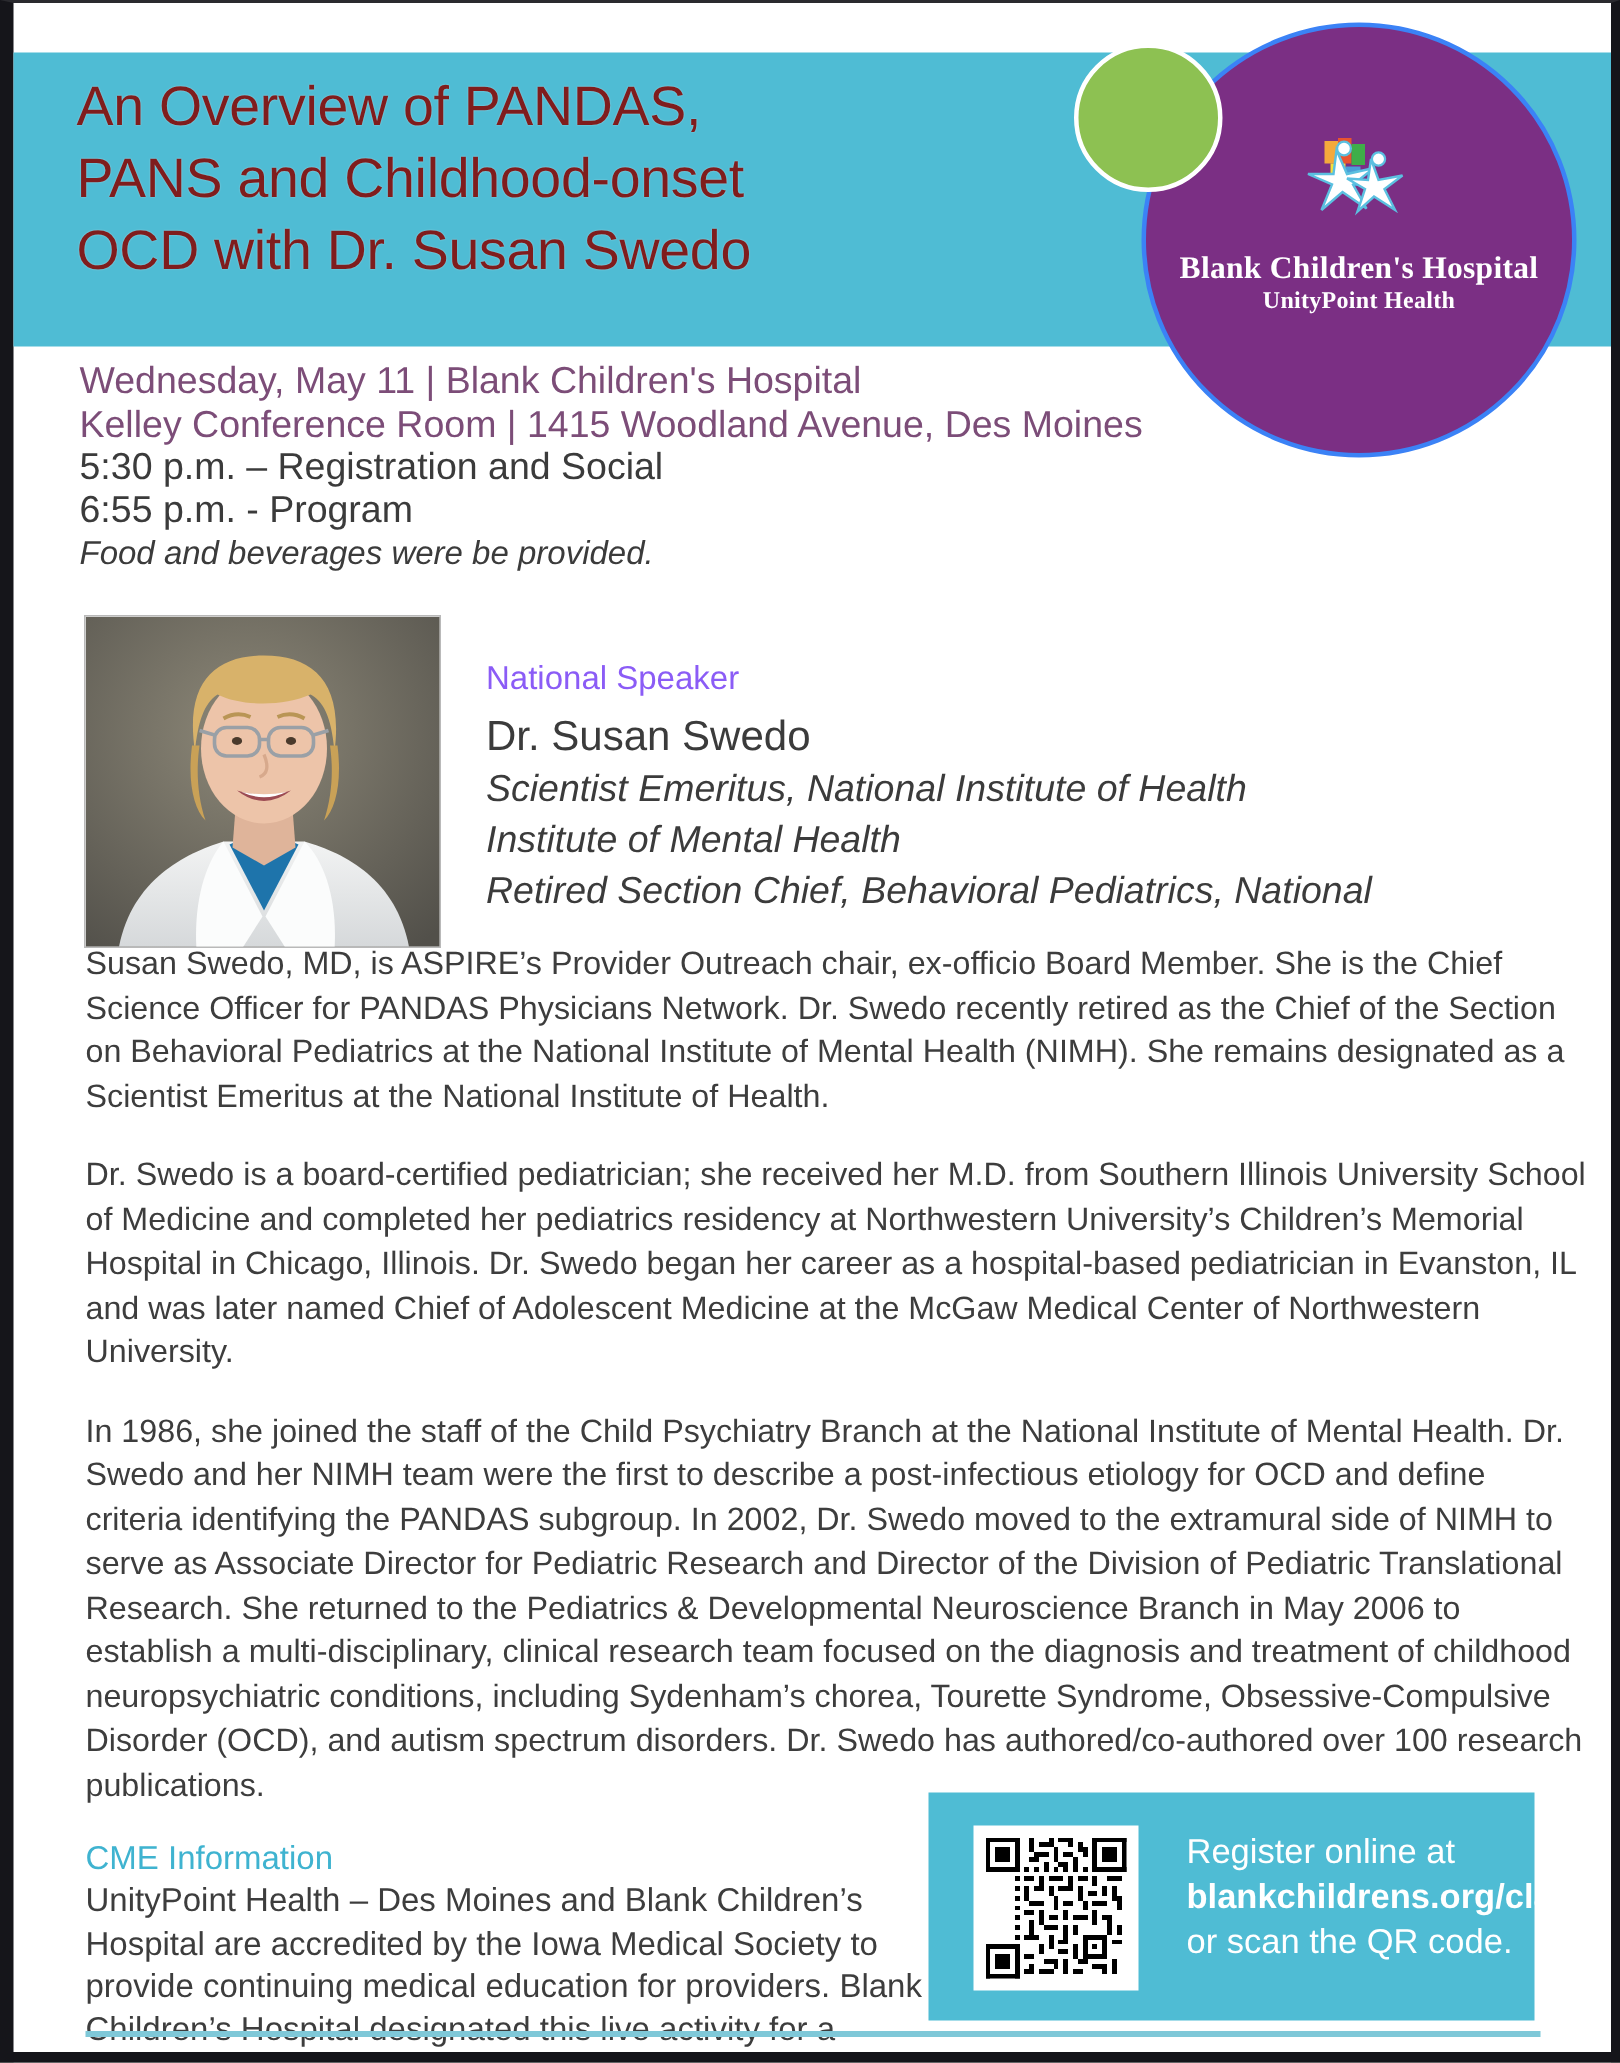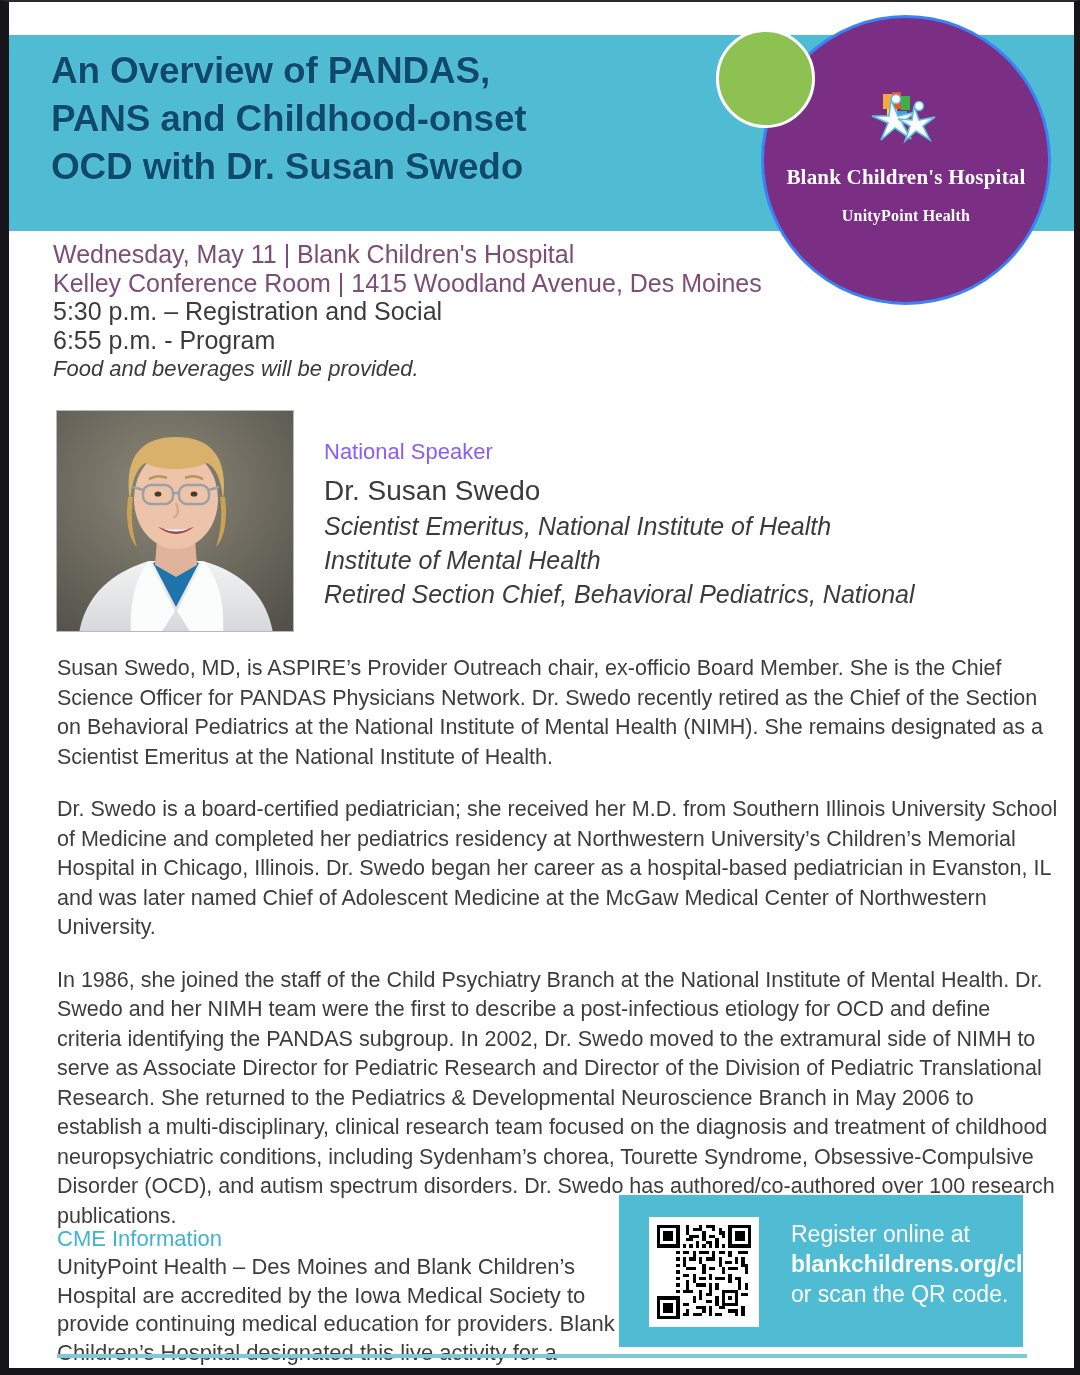--- a/index.html
+++ b/index.html
@@ -31,24 +31,24 @@
     width: 1100px;
     height: 196px;
     background: #4fbcd4;
   }
 
   .header-title {
     position: absolute;
     left: 42px;
     top: 45px;
     width: 640px;
-    color: #0c4a6e;
+    color: #7f1d1d;
     font-size: 37px;
     line-height: 48px;
-    font-weight: 700;
+    font-weight: 400;
     letter-spacing: -0.2px;
     text-shadow: 0 0 1px rgba(255,255,255,0.55);
   }
 
   
   .green-dot {
     position: absolute;
     left: 707px;
     top: 27px;
     width: 99px;
@@ -85,21 +85,21 @@
     font-size: 21px;
     font-weight: 700;
     letter-spacing: 0.2px;
     line-height: 24px;
   }
   .logo-sub {
     font-family: "Liberation Serif", serif;
     font-size: 16px;
     font-weight: 700;
     letter-spacing: 0.2px;
-    margin-top: 18px;
+    margin-top: 2px;
   }
 
   
   .event-block {
     position: absolute;
     left: 44px;
     top: 238px;
     width: 800px;
   }
   .event-line {
@@ -143,21 +143,21 @@
     font-size: 25px;
     line-height: 34px;
     font-style: italic;
     color: #3b3b3b;
   }
 
   
   .body-copy {
     position: absolute;
     left: 48px;
-    top: 652px;
+    top: 626px;
     width: 1002px;
   }
   .body-copy p {
     font-size: 21.5px;
     line-height: 29.5px;
     color: #3d3d3d;
     margin-bottom: 23px;
     text-align: left;
   }
   .body-copy p:last-child { margin-bottom: 0; }
@@ -254,21 +254,21 @@
       <div class="logo-sub">UnityPoint Health</div>
     </div>
   </div>
   <div class="green-dot"></div>
 
   <div class="event-block">
     <div class="event-line accent">Wednesday, May 11 | Blank Children's Hospital</div>
     <div class="event-line accent">Kelley Conference Room | 1415 Woodland Avenue, Des Moines</div>
     <div class="event-line">5:30 p.m. – Registration and Social</div>
     <div class="event-line">6:55 p.m. - Program</div>
-    <div class="event-line note">Food and beverages will be provided.</div>
+    <div class="event-line note">Food and beverages were be provided.</div>
   </div>
 
   <div class="photo">
     <svg width="238" height="222" viewBox="0 0 238 222" xmlns="http://www.w3.org/2000/svg">
       <defs>
         <radialGradient id="bg" cx="45%" cy="35%" r="80%">
           <stop offset="0%" stop-color="#8d8878"></stop>
           <stop offset="100%" stop-color="#52504a"></stop>
         </radialGradient>
         <linearGradient id="coat" x1="0" y1="0" x2="0" y2="1">

